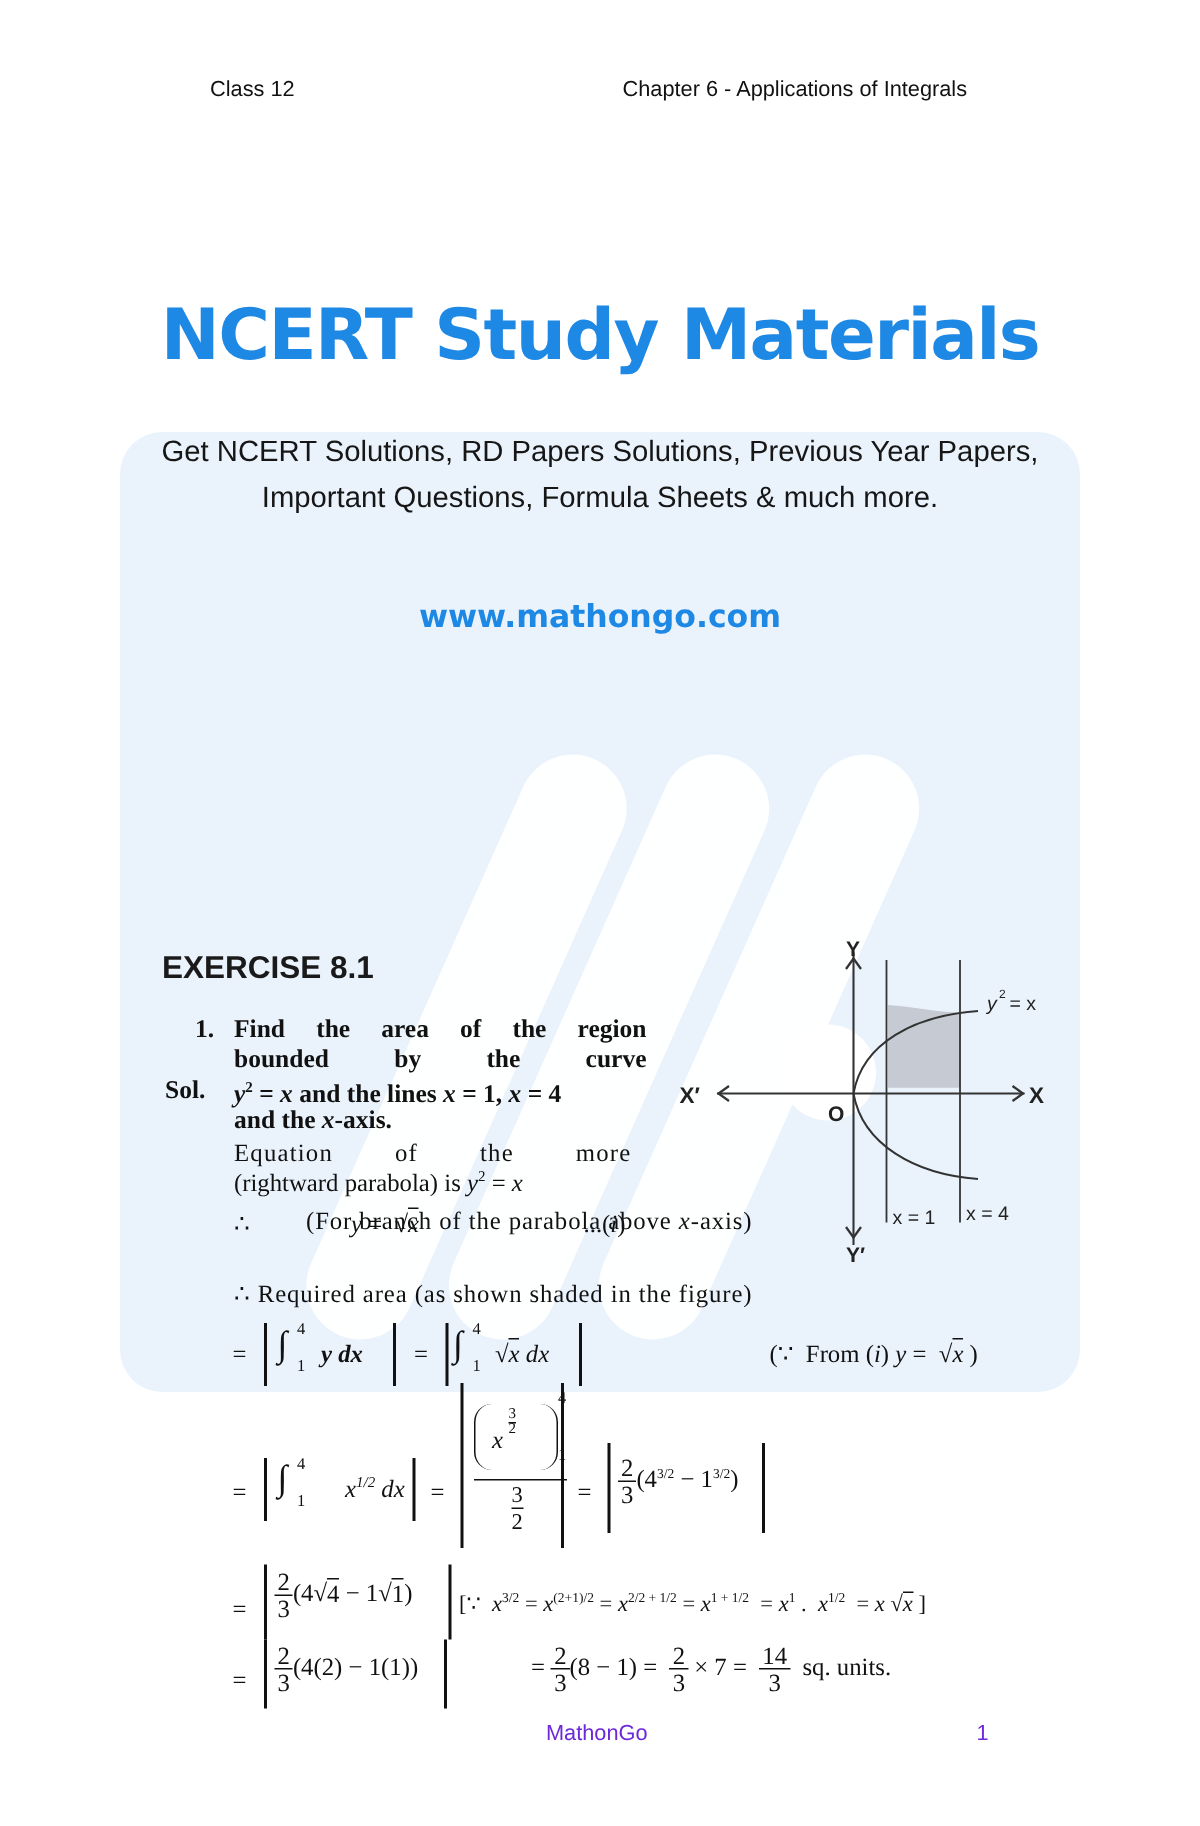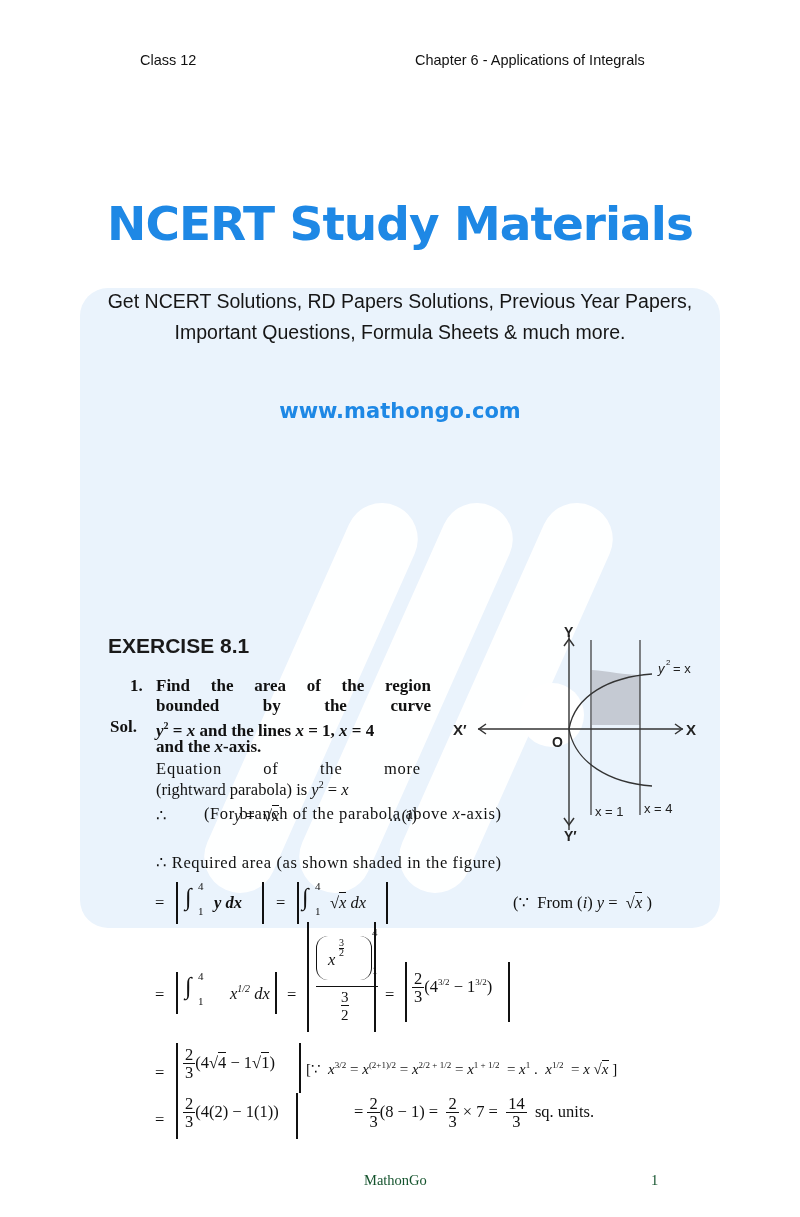--- a/index.html
+++ b/index.html
@@ -25,21 +25,21 @@
   .q { position: absolute; font-family: "Liberation Serif", serif; font-size: 17px; font-weight: bold;
        color: #111; line-height: 20.5px; }
   .t { position: absolute; font-family: "Liberation Serif", serif; font-size: 16.5px; color: #111; white-space: nowrap; }
   .math { position: absolute; font-family: "Liberation Serif", serif; font-size: 16.5px; color: #111; white-space: nowrap; }
   .it { font-style: italic; }
   .bar { position: absolute; width: 1.5px; background: #111; }
   .frac { display: inline-block; text-align: center; vertical-align: middle; line-height: 1.05; }
   .frac .n { display: block; border-bottom: 1px solid #111; padding: 0 2px; }
   .frac .d { display: block; padding: 0 2px; }
   sup.f { font-size: 10px; }
-  .footer { position: absolute; top: 1172px; font-size: 14.5px; color: #14532d; font-family: Liberation Serif, serif; }
+  .footer { position: absolute; top: 1148px; font-size: 14.5px; color: #6d28d9; }
 </style>
 </head>
 <body>
 
 <div class="hdr left">Class 12</div>
 <div class="hdr right">Chapter 6 - Applications of Integrals</div>
 
 <div class="promo-title">NCERT Study Materials</div>
 
 <div class="banner">

